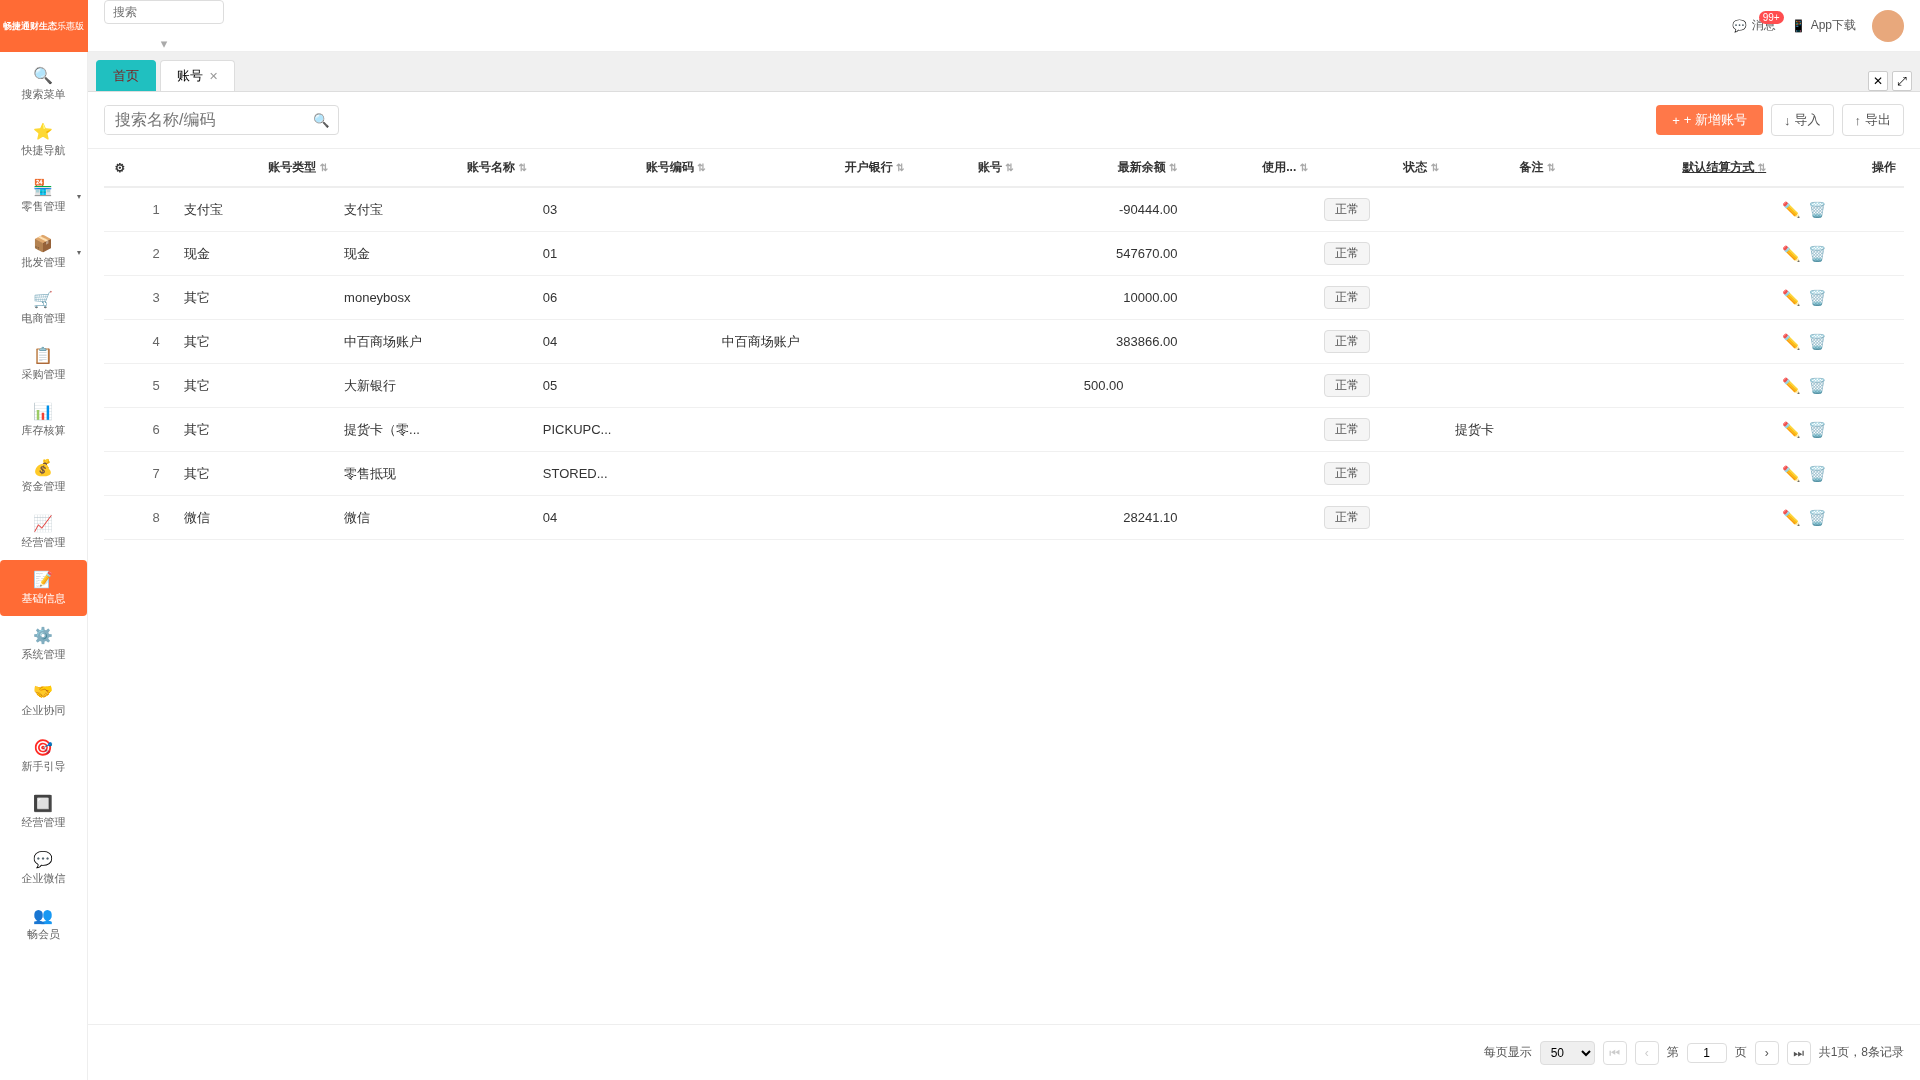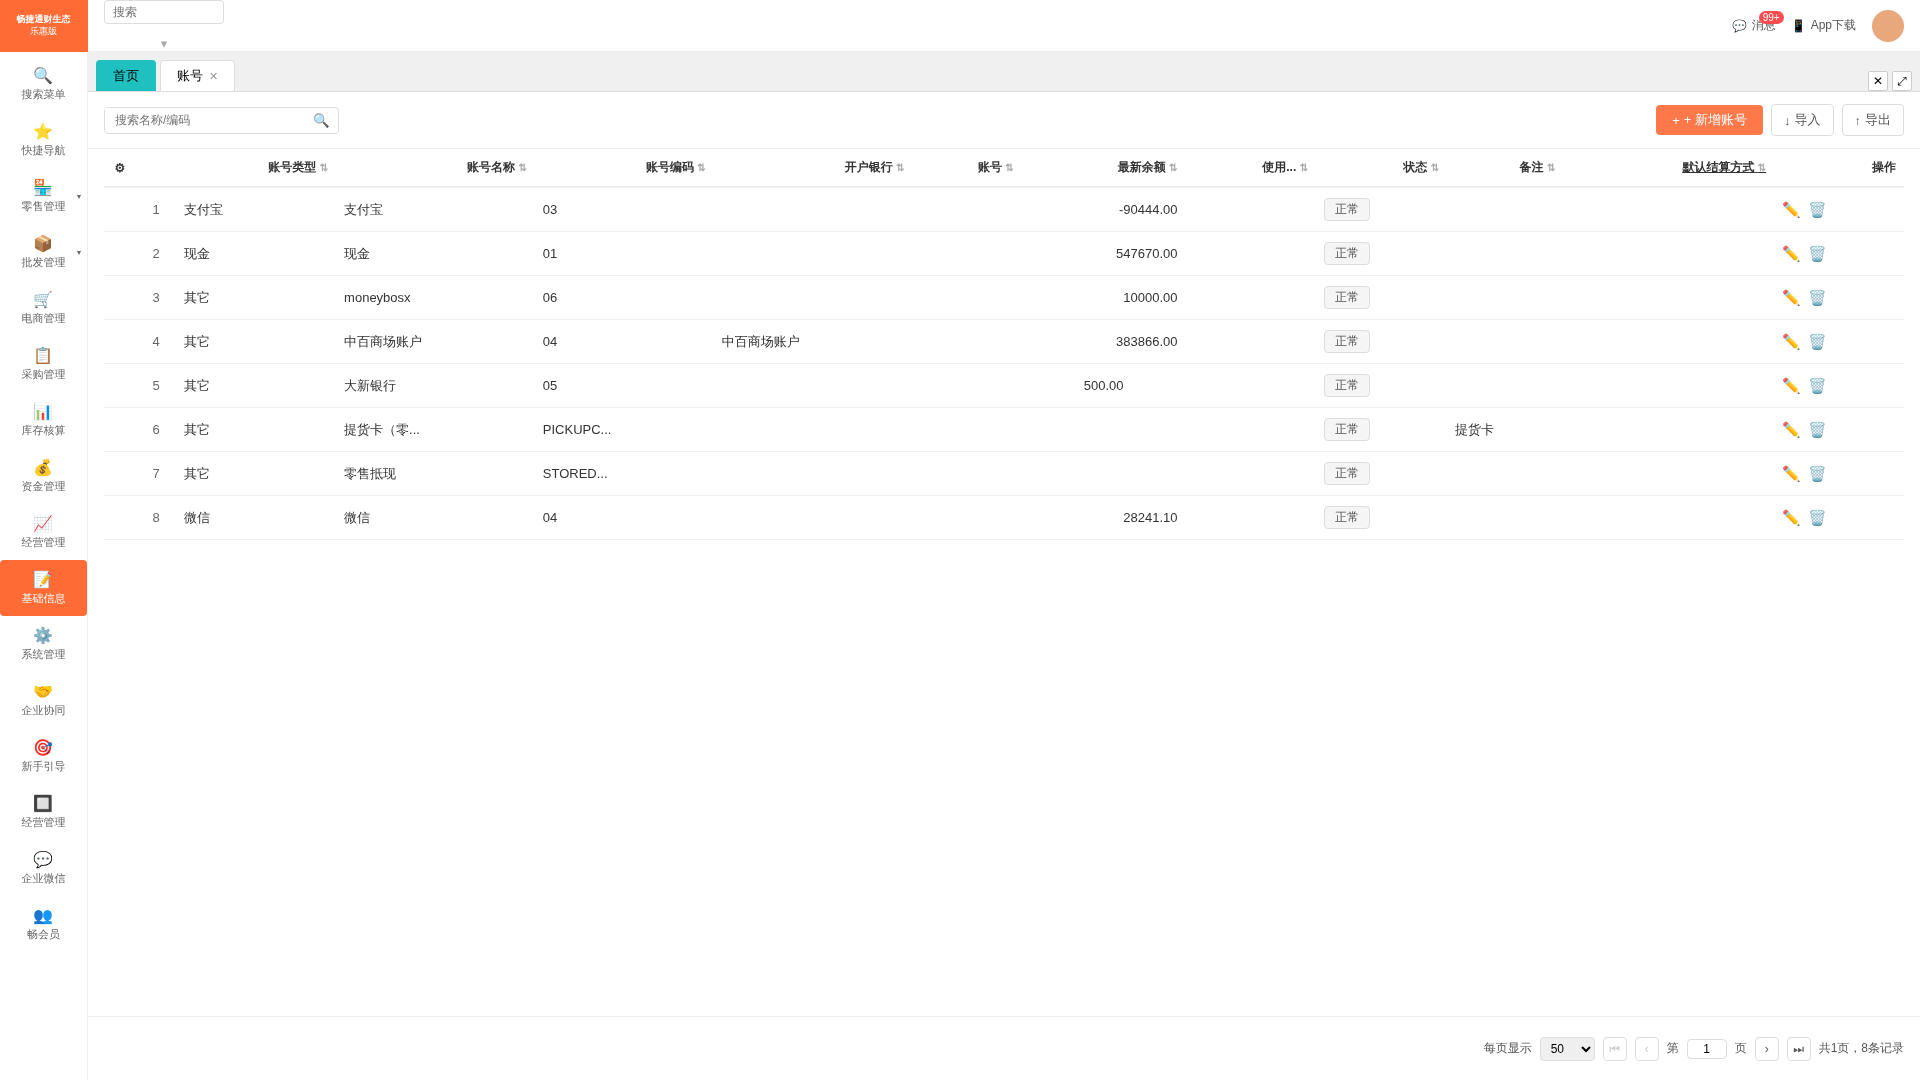--- a/index.html
+++ b/index.html
@@ -1,21 +1,21 @@
 <!DOCTYPE html>
 <html><head>
   <meta charset="utf-8">
   <style>
     * { box-sizing: border-box; margin: 0; padding: 0; }
     body { font-family: 'Microsoft YaHei', Arial, sans-serif; font-size: 13px; background: #f5f5f5; display: flex; height: 1080px; width: 1920px; overflow: hidden; }
 
     
     .sidebar { width: 88px; background: #fff; display: flex; flex-direction: column; align-items: center; border-right: 1px solid #eee; flex-shrink: 0; }
     .sidebar-logo { width: 88px; height: 52px; background: #ff6b35; display: flex; align-items: center; justify-content: center; flex-shrink: 0; }
-    .sidebar-logo-inner { display: flex; flex-direction: column; align-items: center; }
+    .sidebar-logo-inner { display: flex; flex-direction: row; align-items: center; }
     .sidebar-logo-text { color: white; font-size: 10px; font-weight: bold; }
     .sidebar-logo-sub { color: white; font-size: 9px; }
     .sidebar-nav { width: 100%; display: flex; flex-direction: column; align-items: center; padding-top: 4px; }
     .sidebar-item { width: 100%; display: flex; flex-direction: column; align-items: center; padding: 10px 4px; cursor: pointer; color: #666; font-size: 12px; position: relative; }
     .sidebar-item.active { background: #ff6b35; color: white; border-radius: 4px; }
     .sidebar-item-icon { font-size: 16px; margin-bottom: 2px; }
     .sidebar-item-label { font-size: 11px; text-align: center; }
     .sidebar-item-arrow { font-size: 8px; position: absolute; right: 6px; top: 50%; transform: translateY(-50%); }
 
     
@@ -26,29 +26,29 @@
     .top-header-left { display: flex; align-items: center; gap: 12px; flex-direction: column; }
     .search-input-top { border: 1px solid #ddd; border-radius: 4px; padding: 4px 8px; font-size: 12px; width: 120px; color: #999; }
     .top-header-right { display: flex; align-items: center; gap: 16px; }
     .header-icon-btn { display: flex; align-items: center; gap: 4px; font-size: 12px; color: #555; cursor: pointer; position: relative; }
     .badge { background: #ff4d4f; color: white; font-size: 10px; border-radius: 8px; padding: 1px 4px; position: absolute; top: -6px; right: -8px; }
     .avatar { width: 32px; height: 32px; border-radius: 50%; background: #e8a87c; }
 
     
     .tab-bar { height: 40px; background: #f0f0f0; display: flex; align-items: flex-end; padding: 0 8px; flex-shrink: 0; border-bottom: 1px solid #ddd; }
     .tab { display: flex; align-items: center; gap: 6px; padding: 6px 16px; background: white; border-radius: 4px 4px 0 0; font-size: 13px; cursor: pointer; border: 1px solid #ddd; border-bottom: none; margin-right: 4px; }
-    .tab-home { background: #20c0c0; color: #000000; border-color: #20c0c0; }
+    .tab-home { background: #20c0c0; color: #7f1d1d; border-color: #20c0c0; }
     .tab-close { font-size: 11px; color: #999; cursor: pointer; }
     .tab-ctrl-btn { width: 20px; height: 20px; display: flex; align-items: center; justify-content: center; border: 1px solid #ccc; background: white; border-radius: 2px; cursor: pointer; font-size: 12px; }
 
     
     .content { flex: 1; background: white; overflow: hidden; display: flex; flex-direction: column; }
     .content-header { padding: 12px 16px; display: flex; align-items: center; justify-content: space-between; border-bottom: 1px solid #eee; }
     .search-box { display: flex; align-items: center; border: 1px solid #ddd; border-radius: 4px; overflow: hidden; }
-    .search-box input { border: none; outline: none; padding: 5px 10px; font-size: 12px; width: 200px; color: #999; }
+    .search-box input { border: none; outline: none; padding: 5px 10px; font-size: 16px; width: 200px; color: #999; }
     .search-btn { background: none; border: none; padding: 5px 8px; cursor: pointer; color: #999; }
     .action-btns { display: flex; align-items: center; gap: 8px; }
     .btn-primary { background: #ff7849; color: white; border: none; border-radius: 4px; padding: 6px 16px; font-size: 13px; cursor: pointer; display: flex; align-items: center; gap: 4px; }
     .btn-outline { background: white; color: #555; border: 1px solid #ddd; border-radius: 4px; padding: 6px 12px; font-size: 13px; cursor: pointer; display: flex; align-items: center; gap: 4px; }
 
     
     .table-wrap { flex: 1; overflow: auto; padding: 0 16px; }
     table { width: 100%; border-collapse: collapse; }
     thead tr { border-bottom: 2px solid #eee; }
     thead th { padding: 10px 8px; text-align: right; font-weight: 600; color: #333; font-size: 12px; white-space: nowrap; }
@@ -56,21 +56,21 @@
     tbody tr { border-bottom: 1px solid #f0f0f0; }
     tbody td { padding: 10px 8px; font-size: 13px; color: #333; }
     .row-num { color: #666; text-align: center; }
     .status-badge { display: inline-block; padding: 2px 10px; background: #f5f5f5; border: 1px solid #ddd; border-radius: 4px; font-size: 12px; color: #555; }
     .action-icons { display: flex; gap: 8px; }
     .action-icon { color: #aaa; cursor: pointer; font-size: 15px; }
     .gear-col { width: 32px; }
     th.gear-col { text-align: center; }
 
     
-    .pagination { height: 64px; display: flex; align-items: center; justify-content: flex-end; padding: 8px 16px; border-top: 1px solid #eee; gap: 8px; flex-shrink: 0; font-size: 12px; color: #555; }
+    .pagination { height: 56px; display: flex; align-items: center; justify-content: flex-end; padding: 8px 16px; border-top: 1px solid #eee; gap: 8px; flex-shrink: 0; font-size: 12px; color: #555; }
     .page-size-select { border: 1px solid #ddd; border-radius: 4px; padding: 3px 6px; font-size: 12px; }
     .page-btn { width: 24px; height: 24px; display: flex; align-items: center; justify-content: center; border: 1px solid #ddd; border-radius: 4px; cursor: pointer; background: white; }
     .page-btn.disabled { color: #ccc; cursor: default; }
     .page-input { width: 40px; border: 1px solid #ddd; border-radius: 4px; padding: 2px 4px; text-align: center; font-size: 12px; }
   </style>
 </head>
 <body>
 
 <div class="sidebar">
   <div class="sidebar-logo">

